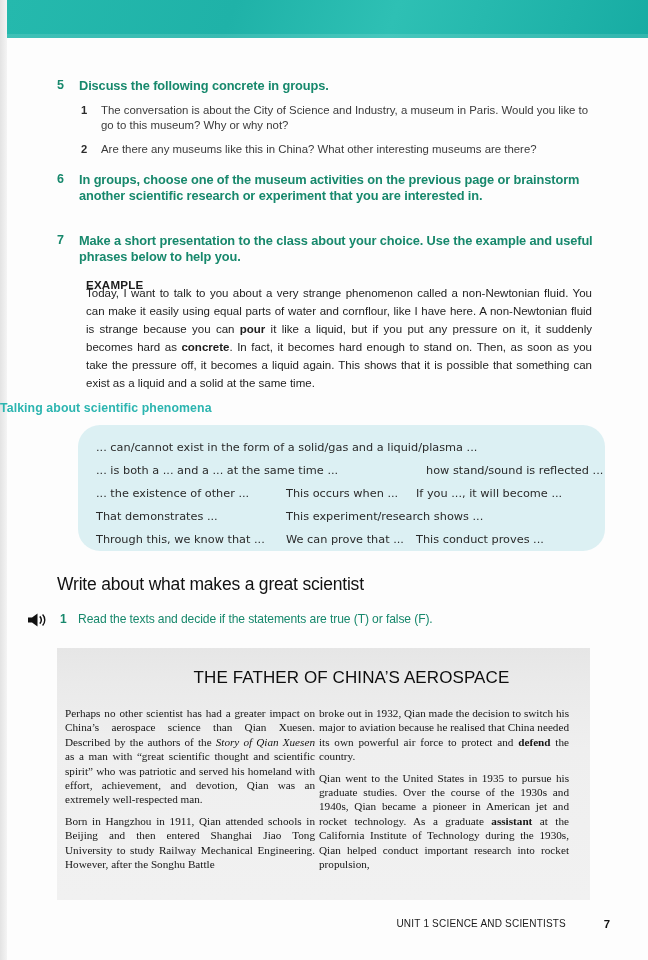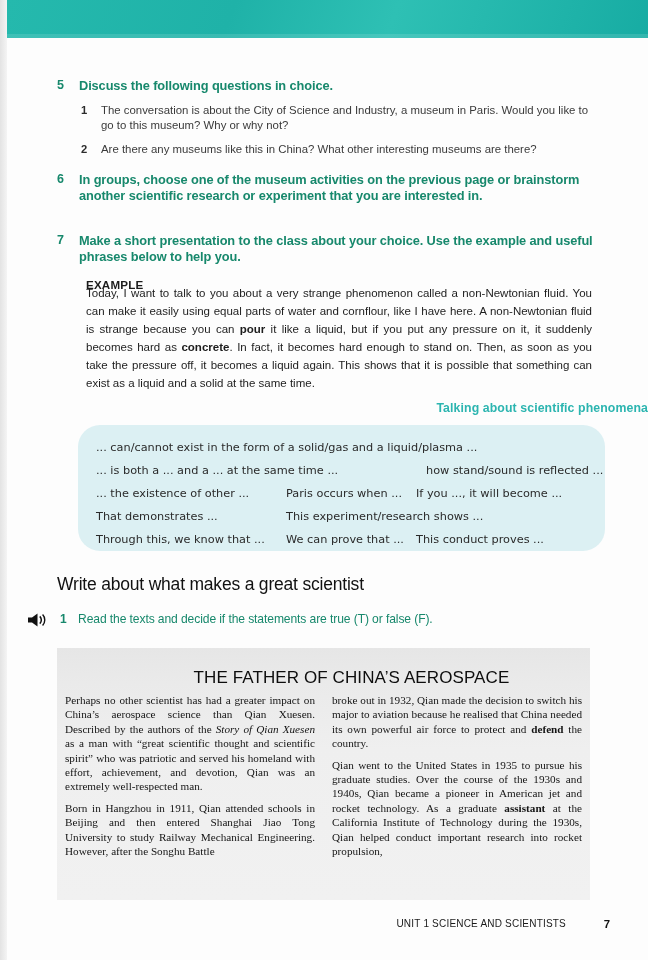--- a/index.html
+++ b/index.html
@@ -58,21 +58,21 @@
   }
   .example-text{
     position:absolute;left:86px;top:284px;width:506px;
     font-size:11.5px;line-height:18px;color:#1d1d1d;
     text-align:justify;
   }
   .example-text b{font-weight:bold;}
 
   
   .phrase-title{
-    position:absolute;left:0;top:401px;width:648px;text-align:right;
+    position:absolute;left:0;top:401px;width:648px;text-align:left;
     font-size:12.3px;font-weight:bold;color:#2cb5b0;letter-spacing:0.1px;
   }
   .phrasebox{
     position:absolute;left:78px;top:425px;width:527px;height:126px;
     background:#dcf0f3;
     border-radius:22px;
   }
   .prow{
     position:absolute;left:18px;right:10px;
     font-size:11.3px;color:#2a2a2a;
@@ -106,22 +106,22 @@
   
   .article{
     position:absolute;left:57px;top:648px;width:533px;height:252px;
     background:linear-gradient(to bottom,#e6e6e6 0%,#eaeaea 14%,#efefef 40%,#f1f1f1 100%);
   }
   .art-title{
     position:absolute;left:0;top:20px;width:533px;text-align:center;
     font-size:17px;color:#0d0d0d;letter-spacing:0.1px;padding-left:28px;
   }
   .cols{
-    position:absolute;left:8px;top:45px;width:517px;
-    display:flex;gap:10px;justify-content:space-between;
+    position:absolute;left:8px;top:58px;width:517px;
+    display:flex;gap:4px;
   }
   .col{
     width:250px;
     font-family:"Liberation Serif", serif;
     font-size:11.2px;line-height:14.4px;color:#141414;
     text-align:justify;
   }
   .col p{margin:0 0 7px 0;}
   .col p:last-child{margin-bottom:0;}
   .col b{font-weight:bold;}
@@ -144,21 +144,21 @@
 <body>
 
 <div class="page">
 
   <div class="page-edge"></div>
   <div class="banner"></div>
 
   <div class="ex" style="left:57px;top:78px;width:545px;">
     <div class="ex-num">5</div>
     <div class="ex-body">
-      <div class="ex-head">Discuss the following questions in choice.</div>
+      <div class="ex-head">Discuss the following concrete in groups.</div>
       <div class="sub">
         <span class="sn">1</span>
         <span>The conversation is about the City of Science and Industry, a museum in Paris. Would you like to go to this museum? Why or why not?</span>
       </div>
       <div class="sub">
         <span class="sn">2</span>
         <span>Are there any museums like this in China? What other interesting museums are there?</span>
       </div>
     </div>
   </div>
@@ -186,21 +186,21 @@
   <div class="phrasebox">
     <div class="prow" style="top:16px;">
       <span>... can/cannot exist in the form of a solid/gas and a liquid/plasma ...</span>
     </div>
     <div class="prow" style="top:39px;">
       <span>... is both a ... and a ... at the same time ...</span>
       <span class="c3" style="left:330px;">how stand/sound is reflected ...</span>
     </div>
     <div class="prow" style="top:62px;">
       <span>... the existence of other ...</span>
-      <span class="c2" style="left:190px;">Paris occurs when ...</span>
+      <span class="c2" style="left:190px;">This occurs when ...</span>
       <span class="c3" style="left:320px;">If you ..., it will become ...</span>
     </div>
     <div class="prow" style="top:85px;">
       <span>That demonstrates ...</span>
       <span class="c2" style="left:190px;">This experiment/research shows ...</span>
     </div>
     <div class="prow" style="top:108px;">
       <span>Through this, we know that ...</span>
       <span class="c2" style="left:190px;">We can prove that ...</span>
       <span class="c3" style="left:320px;">This conduct proves ...</span>

